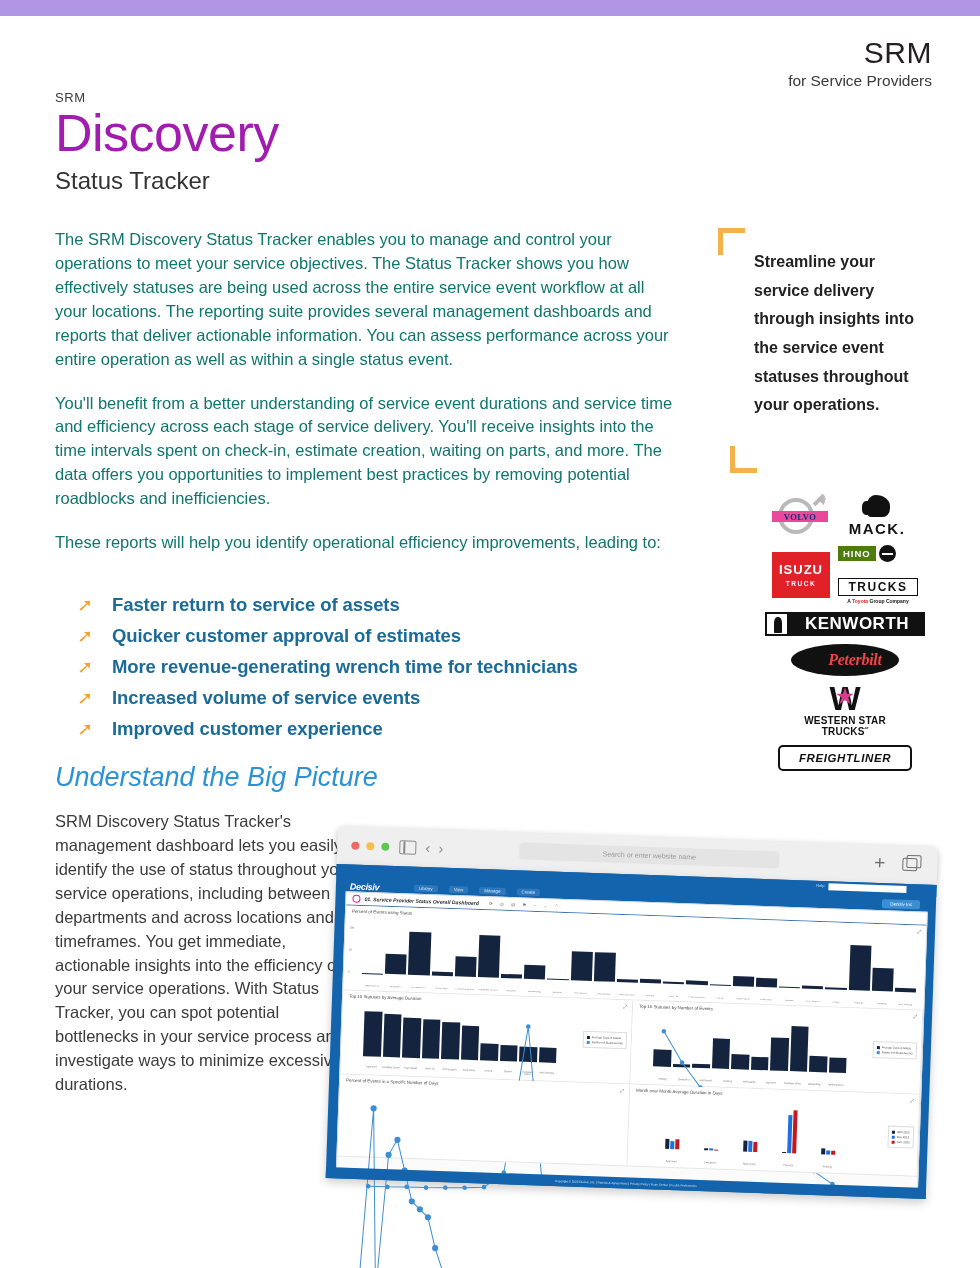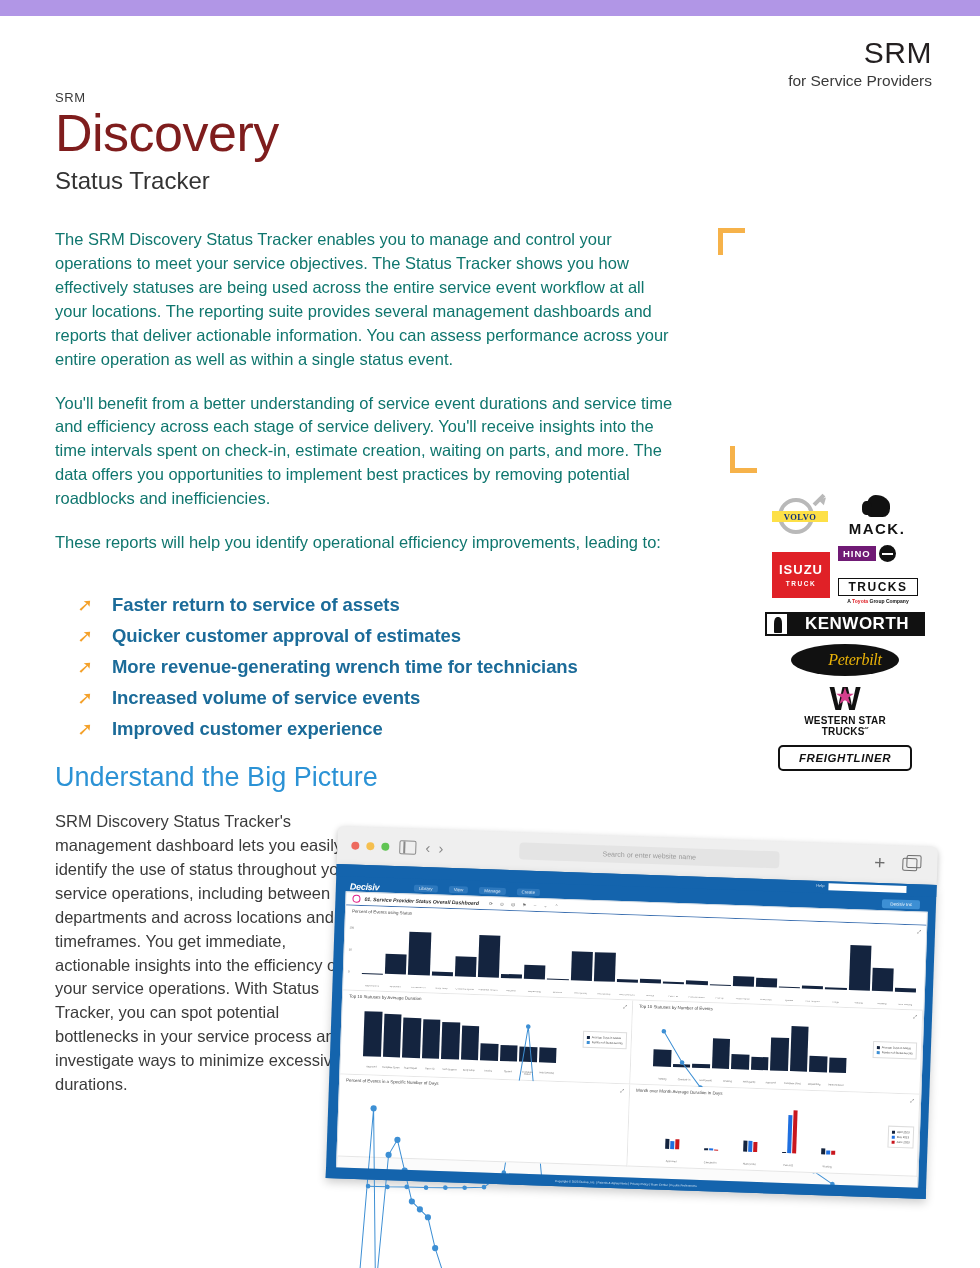--- a/index.html
+++ b/index.html
@@ -14,37 +14,37 @@
   .topbar{position:absolute;left:0;top:0;width:980px;height:16px;background:#b196e6;}
 
   
   .hdr-right{position:absolute;right:48px;top:36px;text-align:right;}
   .hdr-srm{font-size:30px;color:#231f20;letter-spacing:.5px;line-height:1.1;font-weight:400;}
   .hdr-sub{font-size:15.5px;color:#3a3a3a;margin-top:3px;font-weight:400;}
 
   
   .title-block{position:absolute;left:55px;top:90px;}
   .t-srm{font-size:13px;letter-spacing:.6px;color:#3a3a3a;font-weight:400;}
-  .t-main{font-size:52px;line-height:1.0;color:#7f1d1d;font-weight:400;margin-top:2px;letter-spacing:-.5px;}
+  .t-main{font-size:52px;line-height:1.0;color:#a21caf;font-weight:400;margin-top:2px;letter-spacing:-.5px;}
   .t-sub{font-size:24px;color:#333;margin-top:8px;font-weight:400;}
 
   
   .copy{position:absolute;left:55px;width:625px;color:#0f766e;}
   .copy p{margin:0 0 20px 0;font-size:16.5px;line-height:1.45;}
   #para-wrap{top:228px;}
 
   
   .bullets{position:absolute;left:78px;top:594px;width:620px;}
   .bullet{display:flex;align-items:baseline;margin-bottom:9px;}
   .bullet .arw{color:#f4a12a;font-size:18px;width:34px;flex:none;font-weight:700;
      transform:scaleX(1.05);}
   .bullet .btxt{color:#1b6b99;font-size:18.5px;font-weight:700;letter-spacing:-.1px;}
 
   
-  .sec-head{position:absolute;left:55px;top:762px;font-size:27px;color:#2b92d5;font-weight:400;}
+  .sec-head{position:absolute;left:55px;top:762px;font-size:27px;color:#2b92d5;font-weight:400;font-style:italic;}
 
   
   .copy2{position:absolute;left:55px;top:810px;width:300px;color:#3b3b3b;
          font-size:16.5px;line-height:1.45;}
 
   
   .callout{position:absolute;left:718px;top:228px;width:215px;height:245px;}
   .callout .brk{position:absolute;width:22px;height:22px;}
   .callout .brk.tl{left:0;top:0;border-left:5px solid #f6b24a;border-top:5px solid #f6b24a;}
   .callout .brk.bl{left:12px;bottom:0;border-left:5px solid #f6b24a;border-bottom:5px solid #f6b24a;}
@@ -56,61 +56,61 @@
   .logorow{display:flex;align-items:center;justify-content:center;gap:8px;margin-bottom:8px;}
 
   .volvo{width:56px;height:40px;position:relative;}
   .volvo .ring{position:absolute;left:6px;top:2px;width:36px;height:36px;border-radius:50%;
      border:4px solid #b9b9b9;box-sizing:border-box;background:#fff;}
   .volvo .arrow{position:absolute;right:2px;top:2px;width:14px;height:4px;background:#b9b9b9;
      transform:rotate(-45deg);}
   .volvo .arrowh{position:absolute;right:1px;top:0px;width:0;height:0;
      border-left:7px solid #b9b9b9;border-top:4px solid transparent;border-bottom:4px solid transparent;
      transform:rotate(-45deg);}
-  .volvo .band{position:absolute;left:0;top:15px;width:56px;height:11px;background:#fde047;
+  .volvo .band{position:absolute;left:0;top:15px;width:56px;height:11px;background:#ec4899;
      display:flex;align-items:center;justify-content:center;}
   .volvo .band span{font-size:8.5px;font-weight:700;color:#10307e;letter-spacing:.5px;
      font-family:"Liberation Serif",serif;}
 
   .mack{width:82px;height:42px;position:relative;}
   .mack .dog{position:absolute;left:30px;top:0;width:24px;height:22px;background:#111;
      border-radius:40% 60% 30% 20%/60% 50% 40% 40%;}
   .mack .dog:after{content:"";position:absolute;left:-4px;top:6px;width:10px;height:14px;
      background:#111;border-radius:40%;}
   .mack .wd{position:absolute;left:0;bottom:0;width:82px;text-align:center;
      font-size:15px;font-weight:700;letter-spacing:1.5px;color:#111;
      font-family:"Liberation Sans",sans-serif;}
 
   .isuzu{width:58px;height:46px;background:#e02127;display:flex;flex-direction:column;
      align-items:center;justify-content:center;}
   .isuzu .i1{color:#fff;font-size:13px;font-weight:700;letter-spacing:1px;}
   .isuzu .i2{color:#fff;font-size:6.5px;font-weight:700;letter-spacing:1.6px;margin-top:3px;}
 
   .hino{width:80px;}
   .hino .r1{display:flex;gap:3px;align-items:center;}
-  .hino .hb{background:#701a75;color:#fff;font-size:9.5px;font-weight:700;letter-spacing:1px;
+  .hino .hb{background:#4d7c0f;color:#fff;font-size:9.5px;font-weight:700;letter-spacing:1px;
      padding:2px 5px;}
   .hino .circ{width:17px;height:17px;border-radius:50%;background:#111;position:relative;}
   .hino .circ:before{content:"";position:absolute;left:3px;top:7.5px;width:11px;height:2px;background:#fff;}
   .hino .r2{border:1.5px solid #111;text-align:center;font-size:12px;font-weight:700;
      letter-spacing:1.5px;margin-top:16px;padding:1px 0;color:#111;}
   .hino .r3{font-size:5px;text-align:center;margin-top:2px;color:#111;font-weight:700;}
   .hino .r3 b{color:#e02127;}
 
   .kenworth{width:160px;height:24px;display:flex;align-items:stretch;}
   .kenworth .badge{width:24px;background:#fff;border:2px solid #111;box-sizing:border-box;
      position:relative;}
   .kenworth .badge:after{content:"";position:absolute;left:7px;top:3px;width:8px;height:16px;
      background:#111;border-radius:40% 40% 10% 10%;}
   .kenworth .wd{flex:1;background:#111;color:#fff;font-size:17px;font-weight:700;
      letter-spacing:.5px;display:flex;align-items:center;justify-content:center;}
 
   .peterbilt{width:108px;height:32px;background:#111;border-radius:50%;
      display:flex;align-items:center;justify-content:center;}
-  .peterbilt span{color:#eab308;font-size:16px;font-style:italic;font-weight:400;
+  .peterbilt span{color:#ef4444;font-size:16px;font-style:italic;font-weight:700;
      font-family:"Liberation Serif",serif;letter-spacing:-.3px;margin-left:20px;}
 
   .tico{font-size:30px;font-weight:700;color:#f05323;letter-spacing:2px;
      font-family:"Liberation Serif",serif;line-height:1;}
 
   .wstar{width:130px;text-align:center;}
   .wstar .w{font-size:33px;font-weight:700;color:#111;line-height:.9;position:relative;
      display:inline-block;font-family:"Liberation Sans",sans-serif;}
   .wstar .star{position:absolute;left:50%;top:42%;transform:translate(-50%,-50%);
      color:#d43f8d;font-size:20px;line-height:1;}
@@ -250,20 +250,21 @@
       <span class="btxt">Improved customer experience</span>
     </div>
   </div>
 
   <div class="sec-head">Understand the Big Picture</div>
   <div class="copy2">SRM Discovery Status Tracker's management dashboard lets you easily identify the use of status throughout your service operations, including between departments and across locations and timeframes. You get immediate, actionable insights into the efficiency of your service operations. With Status Tracker, you can spot potential bottlenecks in your service process and investigate ways to minimize excessive durations.</div>
 
   <div class="callout">
     <span class="brk tl"></span>
     <span class="brk bl"></span>
+    <div class="ctxt">Streamline your service delivery through insights into the service event statuses throughout your operations.</div>
   </div>
 
   <div class="logos">
 
     <div class="logorow">
       <div class="volvo">
         <span class="ring"></span>
         <span class="arrow"></span>
         <span class="arrowh"></span>
         <span class="band">

